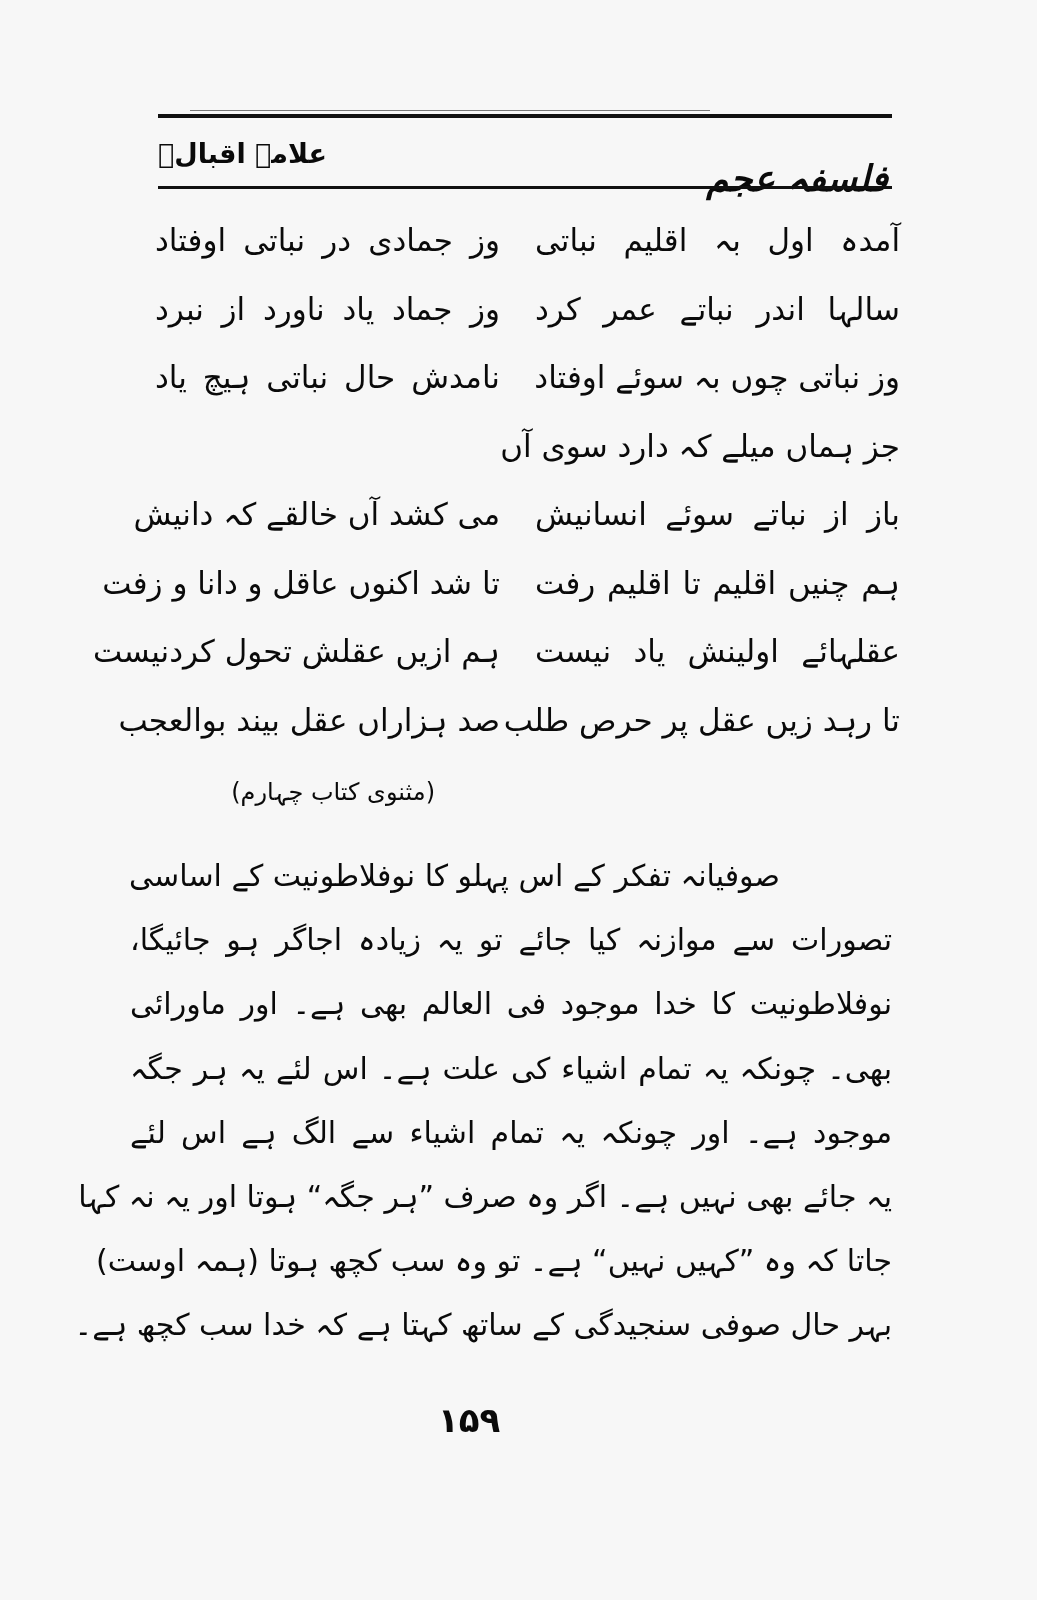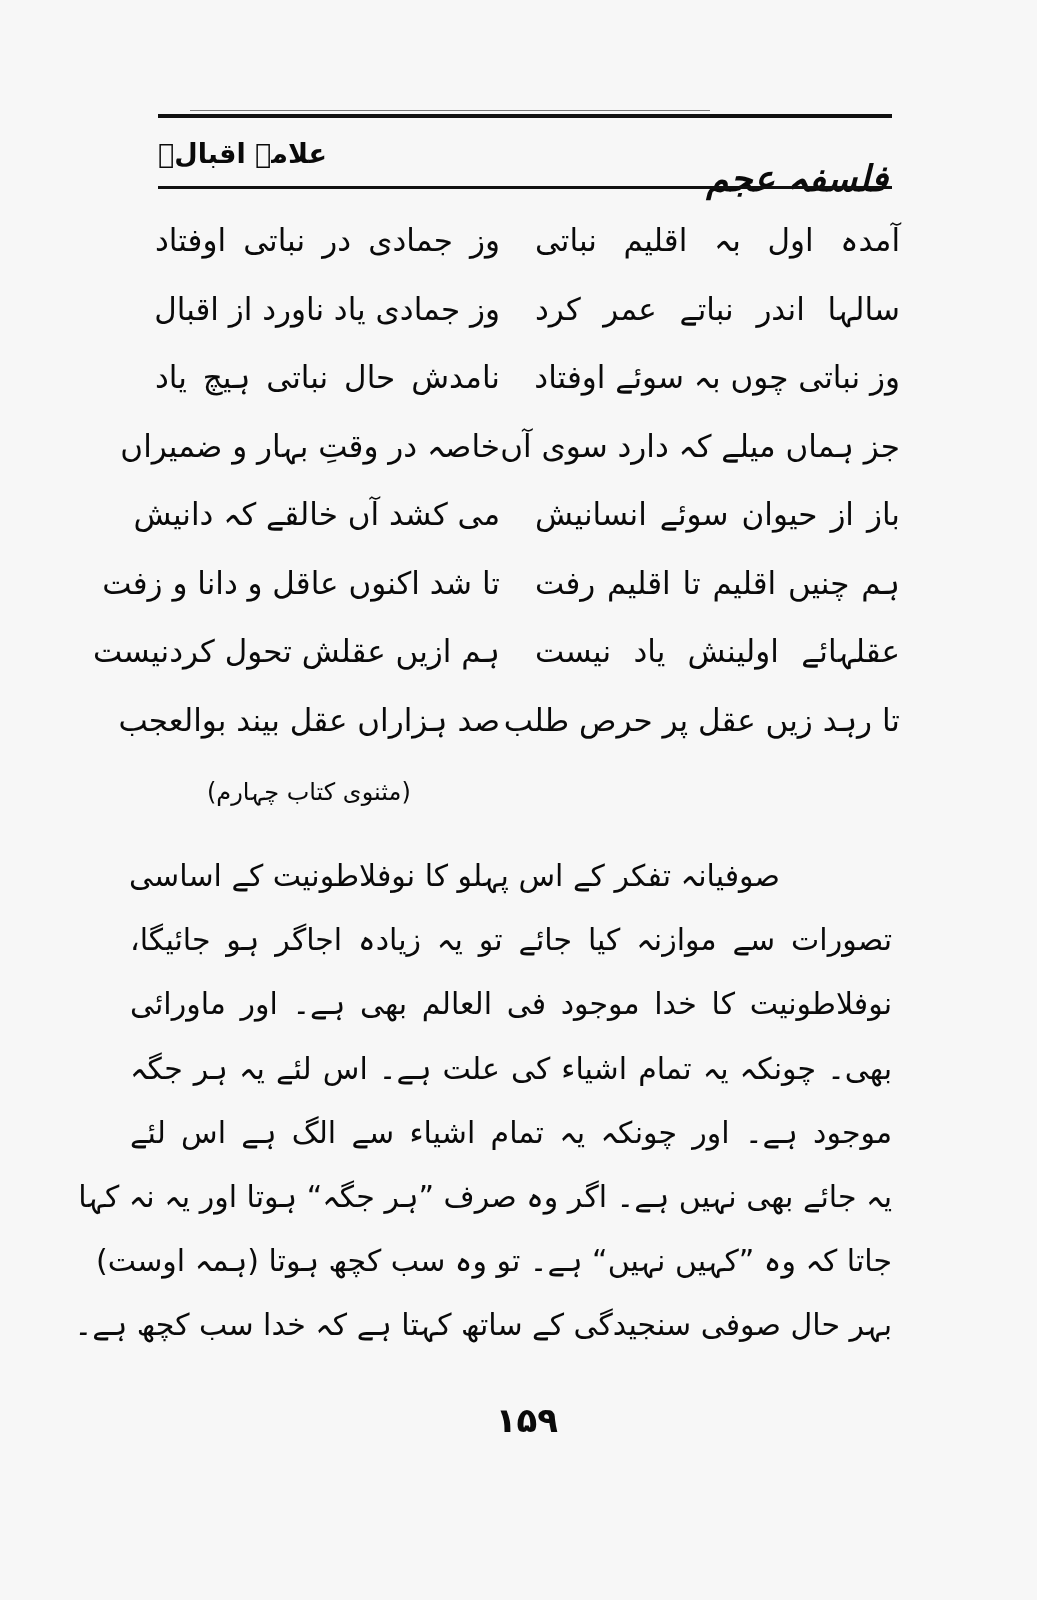--- a/index.html
+++ b/index.html
@@ -74,24 +74,24 @@
       font-size: 31px;
       line-height: 60px;
       white-space: nowrap;
       font-family: "DejaVu Sans", sans-serif;
     }
     .misra.first { right: 0; width: 365px; text-align: justify; text-align-last: justify; }
     .misra.second { right: 400px; width: 345px; text-align: justify; text-align-last: justify; }
     .source {
       position: absolute;
       top: 772px;
-      left: 207px;
+      left: 195px;
       width: 240px;
       direction: rtl;
-      text-align: left;
+      text-align: right;
       font-size: 24px;
       line-height: 40px;
     }
     .prose {
       position: absolute;
       top: 848px;
       left: 130px;
       width: 762px;
       direction: rtl;
     }
@@ -104,21 +104,21 @@
       text-align-last: justify;
     }
     .prose-line.indent {
       padding-right: 112px;
     }
     .page-number {
       position: absolute;
       top: 1395px;
       left: 438px;
       width: 120px;
-      text-align: right;
+      text-align: left;
       font-size: 34px;
       font-weight: bold;
       line-height: 50px;
     }
   </style>
 </head>
 <body>
 
 <div class="page">
 
@@ -132,32 +132,31 @@
 
   <div class="rule rule-bottom"></div>
 
   <div class="poem">
     <div class="couplet">
       <span class="misra first">آمدہ اول بہ اقلیم نباتی</span>
       <span class="misra second">وز جمادی در نباتی اوفتاد</span>
     </div>
     <div class="couplet">
       <span class="misra first">سالہا اندر نباتے عمر کرد</span>
-      <span class="misra second">وز جمادی یاد ناورد از اقبال</span>
+      <span class="misra second">وز جماد یاد ناورد از نبرد</span>
     </div>
     <div class="couplet">
       <span class="misra first">وز نباتی چوں بہ سوئے اوفتاد</span>
       <span class="misra second">نامدش حال نباتی ہیچ یاد</span>
     </div>
     <div class="couplet">
       <span class="misra first">جز ہماں میلے کہ دارد سوی آں</span>
-      <span class="misra second">خاصہ در وقتِ بہار و ضمیراں</span>
     </div>
     <div class="couplet">
-      <span class="misra first">باز از حیوان سوئے انسانیش</span>
+      <span class="misra first">باز از نباتے سوئے انسانیش</span>
       <span class="misra second">می کشد آں خالقے کہ دانیش</span>
     </div>
     <div class="couplet">
       <span class="misra first">ہم چنیں اقلیم تا اقلیم رفت</span>
       <span class="misra second">تا شد اکنوں عاقل و دانا و زفت</span>
     </div>
     <div class="couplet">
       <span class="misra first">عقلہائے اولینش یاد نیست</span>
       <span class="misra second">ہم ازیں عقلش تحول کردنیست</span>
     </div>

